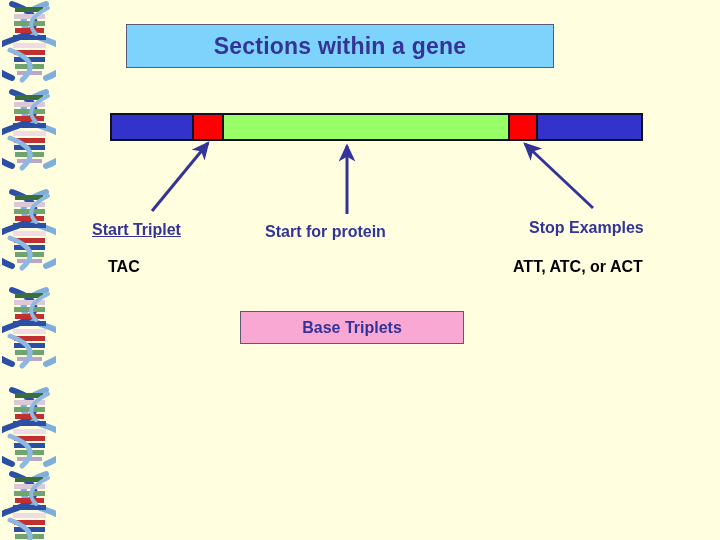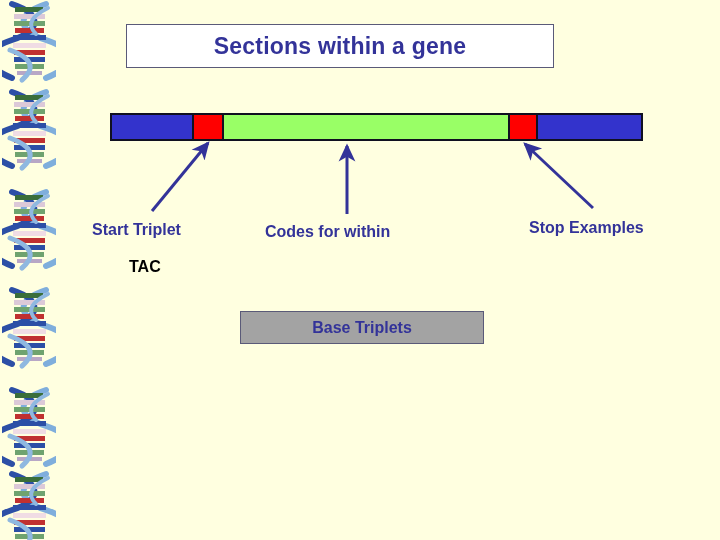--- a/index.html
+++ b/index.html
@@ -30,21 +30,21 @@
   }
   .helix svg { display: block; width: 54px; height: 86px; }
 
   
   #title-box {
     position: absolute;
     left: 126px;
     top: 24px;
     width: 428px;
     height: 44px;
-    background: #ffffff;
+    background: #7dd3fc;
     border: 1px solid #5a5a78;
     box-sizing: border-box;
     display: flex;
     align-items: center;
     justify-content: center;
   }
   #title-text {
     color: #333399;
     font-size: 23px;
     font-weight: bold;
@@ -84,34 +84,34 @@
   
   .label {
     position: absolute;
     font-weight: bold;
     white-space: nowrap;
     line-height: 1;
   }
   .label.blue  { color: #333399; }
   .label.black { color: #000000; }
 
-  #lbl-start     { left: 92px;  top: 222px; font-size: 16px; }
+  #lbl-start     { left: 92px;  top: 222px; font-size: 16px; text-decoration: underline; }
   #lbl-codes     { left: 265px; top: 224px; font-size: 16px; }
   #lbl-stop      { left: 529px; top: 220px; font-size: 16px; }
-  #lbl-tac       { left: 108px; top: 259px; font-size: 16px; margin-left: 21px; }
+  #lbl-tac       { left: 108px; top: 259px; font-size: 16px; }
   #lbl-stopcodes { left: 513px; top: 259px; font-size: 16px; }
 
   
   #triplet-box {
     position: absolute;
     left: 240px;
     top: 311px;
-    width: 244px;
+    width: 224px;
     height: 33px;
-    background: #a3a3a3;
+    background: #f9a8d4;
     border: 1px solid #5a5a78;
     box-sizing: border-box;
     display: flex;
     align-items: center;
     justify-content: center;
   }
   #triplet-text {
     color: #333399;
     font-size: 16px;
     font-weight: bold;
@@ -297,22 +297,23 @@
       <marker id="ah" markerWidth="7" markerHeight="7" refX="5.2" refY="3.2" orient="auto" markerUnits="strokeWidth">
         <path d="M0,0.4 L6,3.2 L0,6 L1.6,3.2 Z" fill="#333399"></path>
       </marker>
     </defs>
     <line x1="152" y1="211" x2="208" y2="143" stroke="#333399" stroke-width="3" marker-end="url(#ah)"></line>
     <line x1="347" y1="214" x2="347" y2="146" stroke="#333399" stroke-width="3" marker-end="url(#ah)"></line>
     <line x1="593" y1="208" x2="525" y2="144" stroke="#333399" stroke-width="3" marker-end="url(#ah)"></line>
   </svg>
 
   <div class="label blue" id="lbl-start">Start Triplet</div>
-  <div class="label blue" id="lbl-codes">Codes for within</div>
+  <div class="label blue" id="lbl-codes">Start for protein</div>
   <div class="label blue" id="lbl-stop">Stop Examples</div>
   <div class="label black" id="lbl-tac">TAC</div>
+  <div class="label black" id="lbl-stopcodes">ATT, ATC, or ACT</div>
 
   <div id="triplet-box">
     <span id="triplet-text">Base Triplets</span>
   </div>
 
 
 </div>
 
 </body></html>

